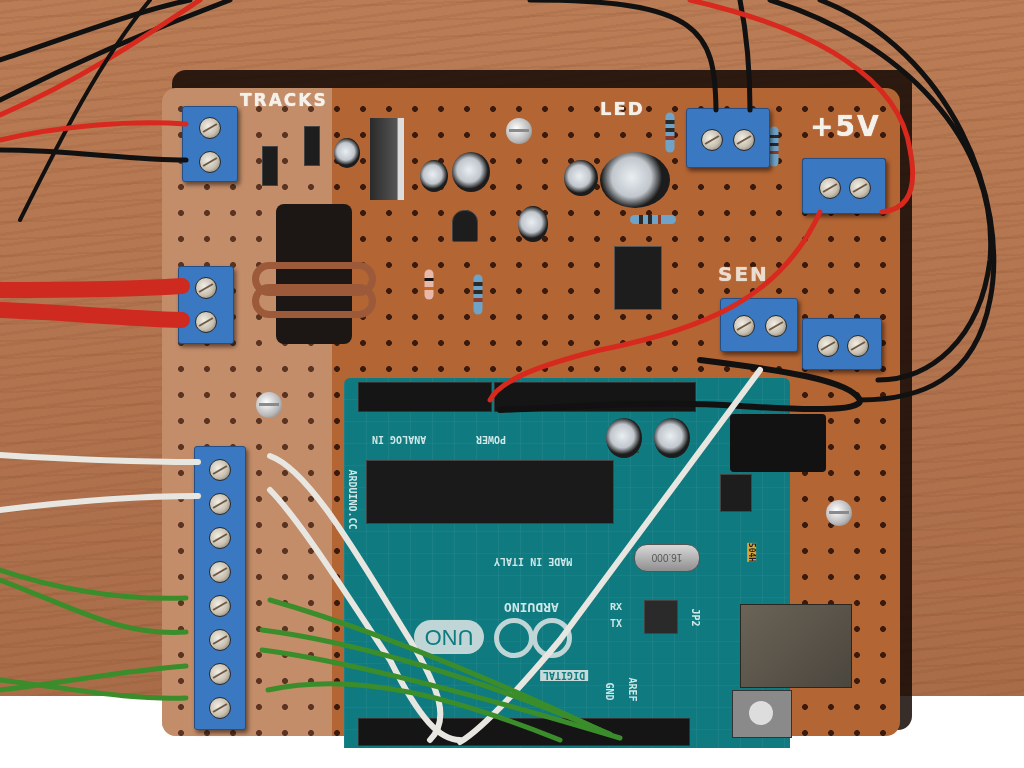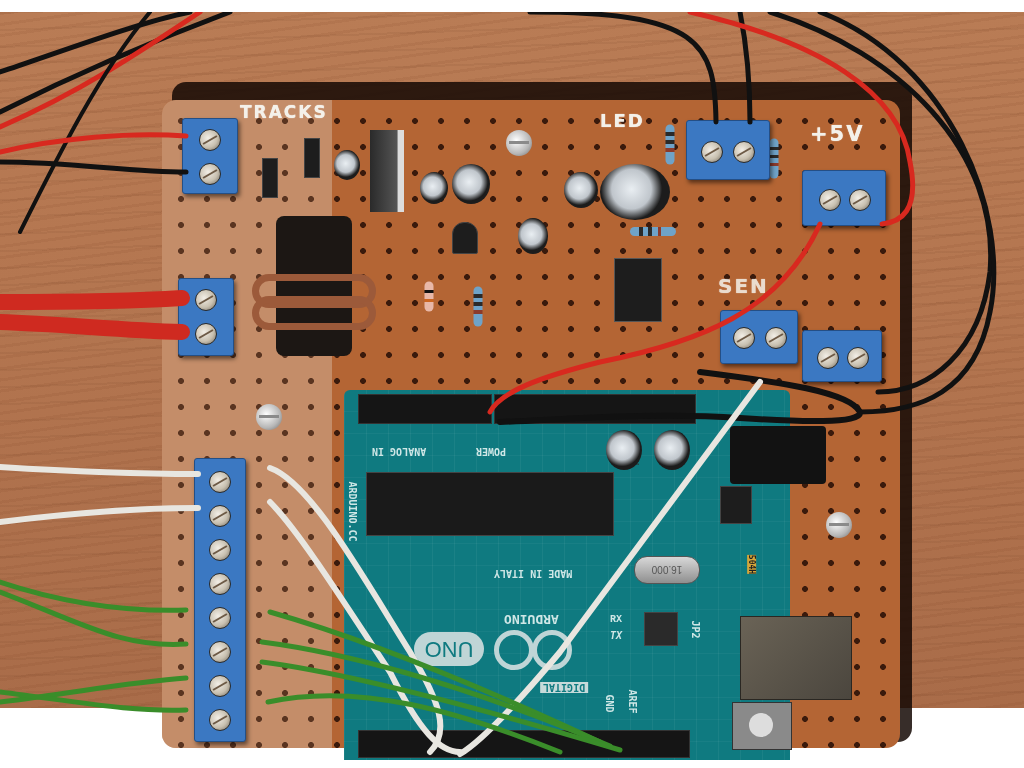--- a/index.html
+++ b/index.html
@@ -1,18 +1,18 @@
 <!DOCTYPE html>
 <html><head>
 <meta charset="utf-8">
 <style>
   html,body{margin:0;padding:0;}
   body{width:1024px;height:768px;overflow:hidden;position:relative;
        font-family:"Liberation Sans",sans-serif;}
-  .scene{position:absolute;left:0;top:12px;width:1024px;height:696px;
+  .scene{position:absolute;left:0;top:0;width:1024px;height:696px;
     background:
       repeating-linear-gradient(172deg, rgba(120,60,30,0.10) 0 3px, rgba(0,0,0,0) 3px 11px),
       repeating-linear-gradient(178deg, rgba(90,45,20,0.08) 0 2px, rgba(0,0,0,0) 2px 17px),
       linear-gradient(180deg,#b97c55 0%,#b47650 40%,#a96c49 100%);}
   .shadow{position:absolute;background:rgba(20,8,4,0.85);border-radius:14px;}
   .perf{position:absolute;left:162px;top:88px;width:738px;height:648px;border-radius:14px;
     background-color:#b46534;
     background-image:radial-gradient(circle, #3a1a0c 0 2.6px, rgba(0,0,0,0) 3.2px);
     background-size:26px 26px;background-position:6px 8px;}
   .perf-left-half{position:absolute;left:162px;top:88px;width:170px;height:648px;border-radius:14px 0 0 14px;
@@ -57,21 +57,21 @@
 
 <div class="scene">
 
   <div class="shadow" style="left:172px;top:70px;width:740px;height:660px;"></div>
 
   <div class="perf"></div>
   <div class="perf-left-half"></div>
 
   <div class="label" style="left:240px;top:90px;font-size:17px;">TRACKS</div>
   <div class="label" style="left:600px;top:98px;font-size:18px;">LED</div>
-  <div class="label" style="left:810px;top:110px;font-size:21px;">+5V</div>
+  <div class="label" style="left:810px;top:110px;font-size:28px;">+5V</div>
   <div class="label" style="left:718px;top:262px;font-size:20px;opacity:0.85;">SEN</div>
 
   <div class="toroid"></div>
   <div class="coil" style="left:252px;top:262px;width:110px;height:20px;"></div>
   <div class="coil" style="left:252px;top:284px;width:110px;height:20px;"></div>
 
   <div class="reg"></div>
 
   <div class="cap" style="left:334px;top:138px;width:26px;height:30px;"></div>
   <div class="cap" style="left:420px;top:160px;width:28px;height:32px;"></div>
@@ -135,21 +135,21 @@
   <div class="arduino">
     <div class="header" style="left:14px;top:4px;width:132px;height:28px;"></div>
     <div class="header" style="left:150px;top:4px;width:200px;height:28px;"></div>
     <div class="silk" style="left:28px;top:56px;transform:rotate(180deg);">ANALOG IN</div>
     <div class="silk" style="left:132px;top:56px;transform:rotate(180deg);">POWER</div>
     <div class="silk" style="left:-22px;top:116px;transform:rotate(90deg);">ARDUINO.CC</div>
     <div class="chip" style="left:22px;top:82px;width:246px;height:62px;background:#1a1a1a;"></div>
     <div class="silk" style="left:150px;top:178px;transform:rotate(180deg);">MADE IN ITALY</div>
     <div class="silk" style="left:160px;top:222px;font-size:13px;transform:rotate(180deg);">ARDUINO</div>
     <div class="silk" style="left:266px;top:224px;font-family:Liberation Mono, monospace;">RX</div>
-    <div class="silk" style="left:266px;top:240px;font-style:italic;">TX</div>
+    <div class="silk" style="left:266px;top:240px;">TX</div>
     <div class="silk" style="left:196px;top:292px;transform:rotate(180deg);background:#c6dada;color:#0f7a80;padding:0 3px;">DIGITAL</div>
     <div class="silk" style="left:256px;top:308px;transform:rotate(90deg);">GND</div>
     <div class="silk" style="left:276px;top:306px;transform:rotate(90deg);">AREF</div>
     <div class="silk" style="left:342px;top:234px;transform:rotate(90deg);">JP2</div>
     <div class="silk" style="left:398px;top:170px;transform:rotate(90deg);color:#222;background:#d6a63a;font-size:8px;">504H</div>
     <div class="silk" style="left:276px;top:56px;transform:rotate(90deg);color:#333;font-size:8px;">47 25V</div>
     <div class="header" style="left:14px;top:340px;width:330px;height:26px;"></div>
     <div class="chip" style="left:300px;top:222px;width:32px;height:32px;background:#2a2a2a;"></div>
     <div class="chip" style="left:376px;top:96px;width:30px;height:36px;"></div>
     <div class="cap" style="left:262px;top:40px;width:36px;height:40px;"></div>

